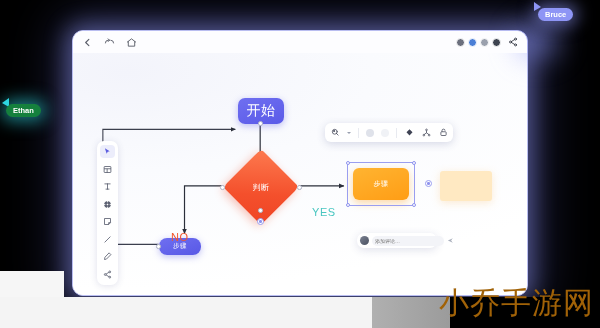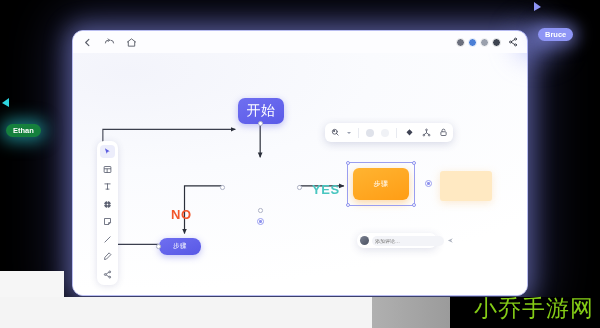--- a/index.html
+++ b/index.html
@@ -164,21 +164,21 @@
 
   .dot-port {
     position: absolute; width: 4.5px; height: 4.5px;
     border-radius: 50%; background: #fff;
     border: 1px solid #aeb3c6; z-index: 6;
   }
 
   
   .edge-label {
     position: absolute; z-index: 5;
-    font-size: 13px; font-weight: bold; letter-spacing: .6px;
+    font-size: 11px; font-weight: normal; letter-spacing: .6px; margin-top: 24px;
   }
   #label-yes { left: 239px; top: 129px; color: #49c6c0; }
   #label-no  { left: 98px;  top: 154px; color: #f2562b; }
 
   
   #context-toolbar {
     position: absolute; left: 252px; top: 70px;
     height: 19px;
     background: #ffffff;
     border-radius: 6px;
@@ -230,21 +230,20 @@
 
   
   .cursor-tag { position: absolute; z-index: 20; }
   .cursor-tag .arrow { position: absolute; width: 0; height: 0; }
   .cursor-tag .pill {
     position: absolute;
     padding: 2px 7px;
     border-radius: 9px;
     font-size: 7.5px; color: #fff; font-weight: bold;
     white-space: nowrap;
-    margin-top: 20px;
   }
   #cursor-ethan { left: 0px; top: 96px; }
   #cursor-ethan .arrow {
     left: 2px; top: 2px;
     border-left: 7px solid #2fd6e0;
     border-top: 4px solid transparent;
     border-bottom: 5px solid transparent;
     transform: rotate(180deg);
   }
   #cursor-ethan .pill {
@@ -268,21 +267,21 @@
   
   .glow {
     position: absolute; border-radius: 50%;
     filter: blur(14px); z-index: 1; pointer-events: none;
   }
   #glow-bl { left: 516px; top: 24px; width: 44px; height: 34px; background: rgba(140,150,250,.55); }
 
   
   #watermark {
     position: absolute; right: 6px; bottom: 4px;
-    font-size: 23px; color: #84cc16;
+    font-size: 30px; color: #a16207;
     letter-spacing: 1px;
     z-index: 30;
     font-family: "DejaVu Sans", sans-serif;
   }
   #bottom-strip {
     position: absolute; left: 0; bottom: 0; width: 100%; height: 31px;
     background: linear-gradient(90deg,#f4f4f4 0%, #f4f4f4 62%, #b0b0b0 62%, #9b9b9b 75%, #000 75%);
     z-index: 25;
   }
   #left-white {
@@ -414,20 +413,24 @@
               <line x1="8.2" y1="13.2" x2="15.8" y2="17.8"></line>
             </svg>
         </div>
       </div>
 
       <div class="node" id="node-start">
         <span class="lbl">开始</span>
       </div>
       <div class="dot-port" style="left:185px; top:68px;"></div>
 
+      <div class="node" id="node-decision">
+        <div class="diamond"></div>
+        <span class="lbl">判断</span>
+      </div>
       <div class="dot-port" style="left:147px; top:132px;"></div>
       <div class="dot-port" style="left:224px; top:132px;"></div>
       <div class="dot-port" style="left:185px; top:155px;"></div>
 
       <div class="node" id="node-step-left">
         <span class="lbl">步骤</span>
       </div>
       <div class="dot-port" style="left:83px; top:191px;"></div>
 
       <div class="node" id="node-step-right">

